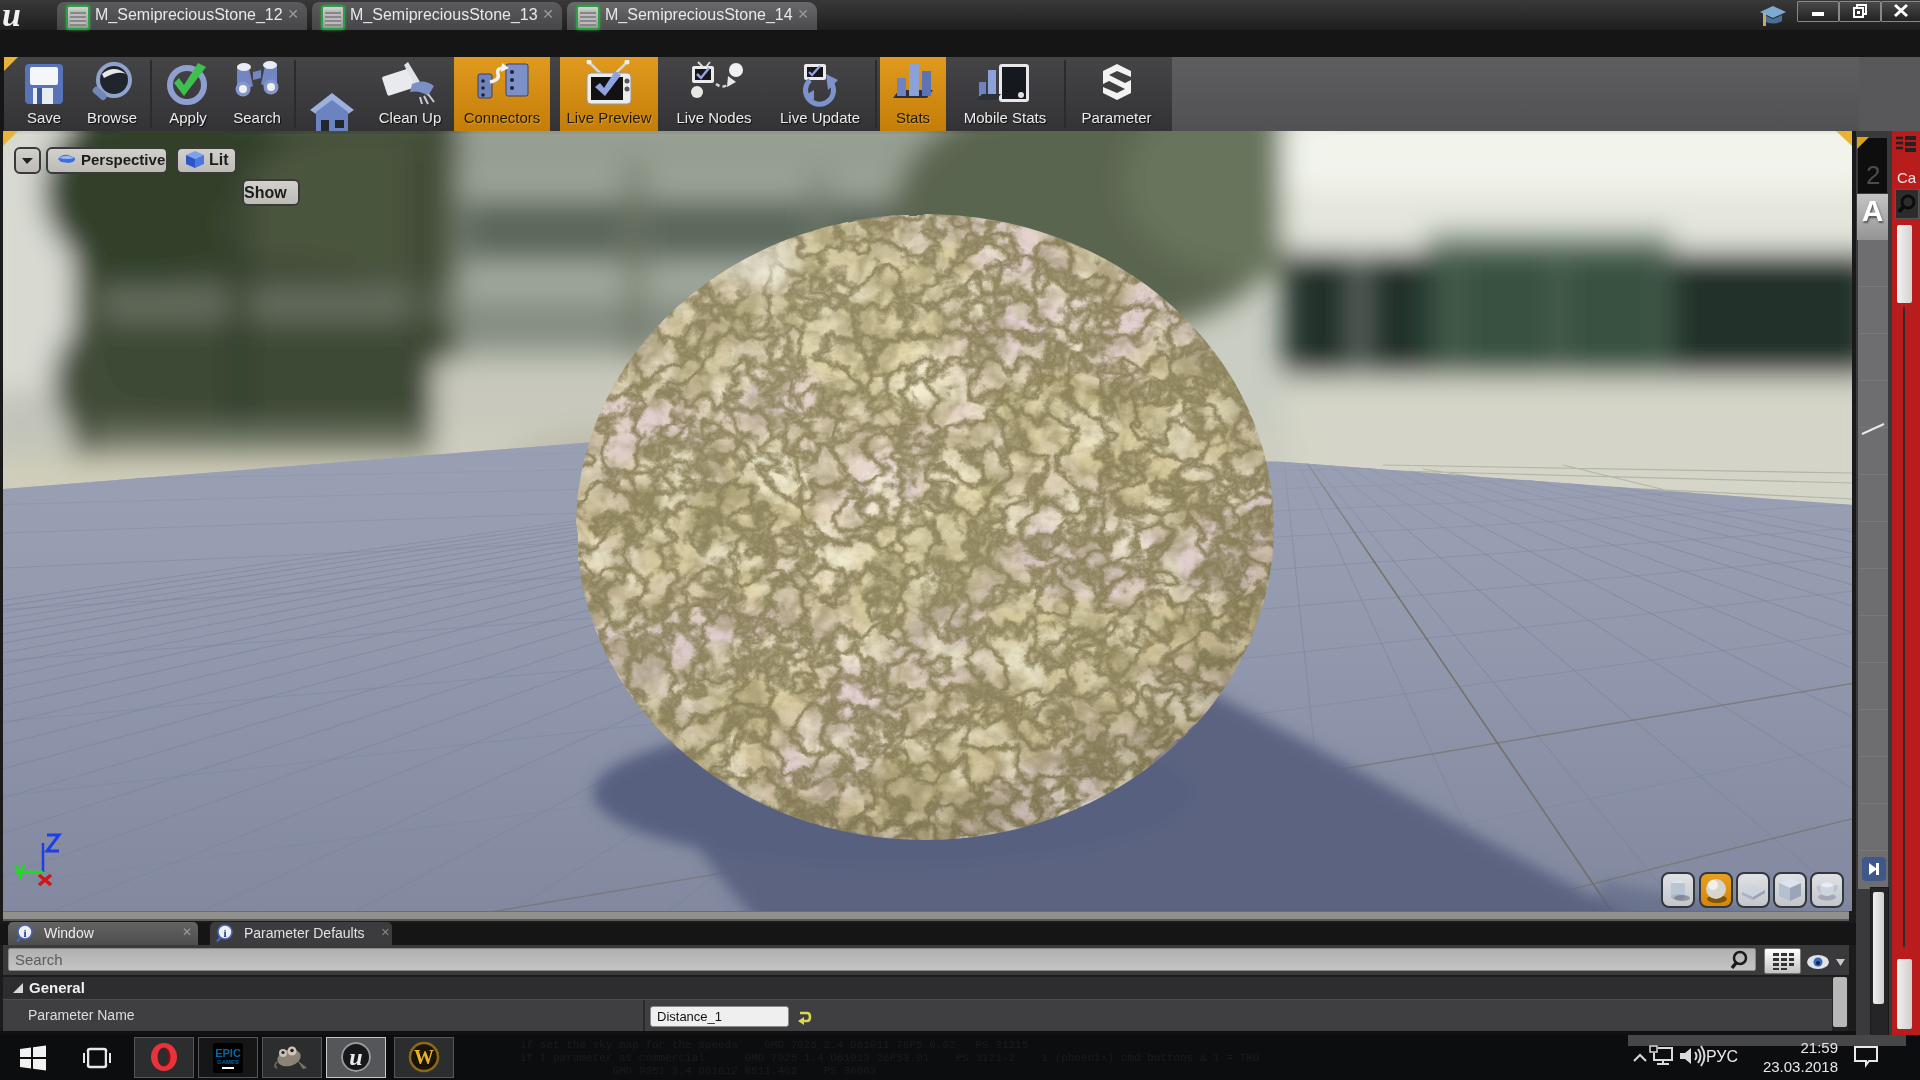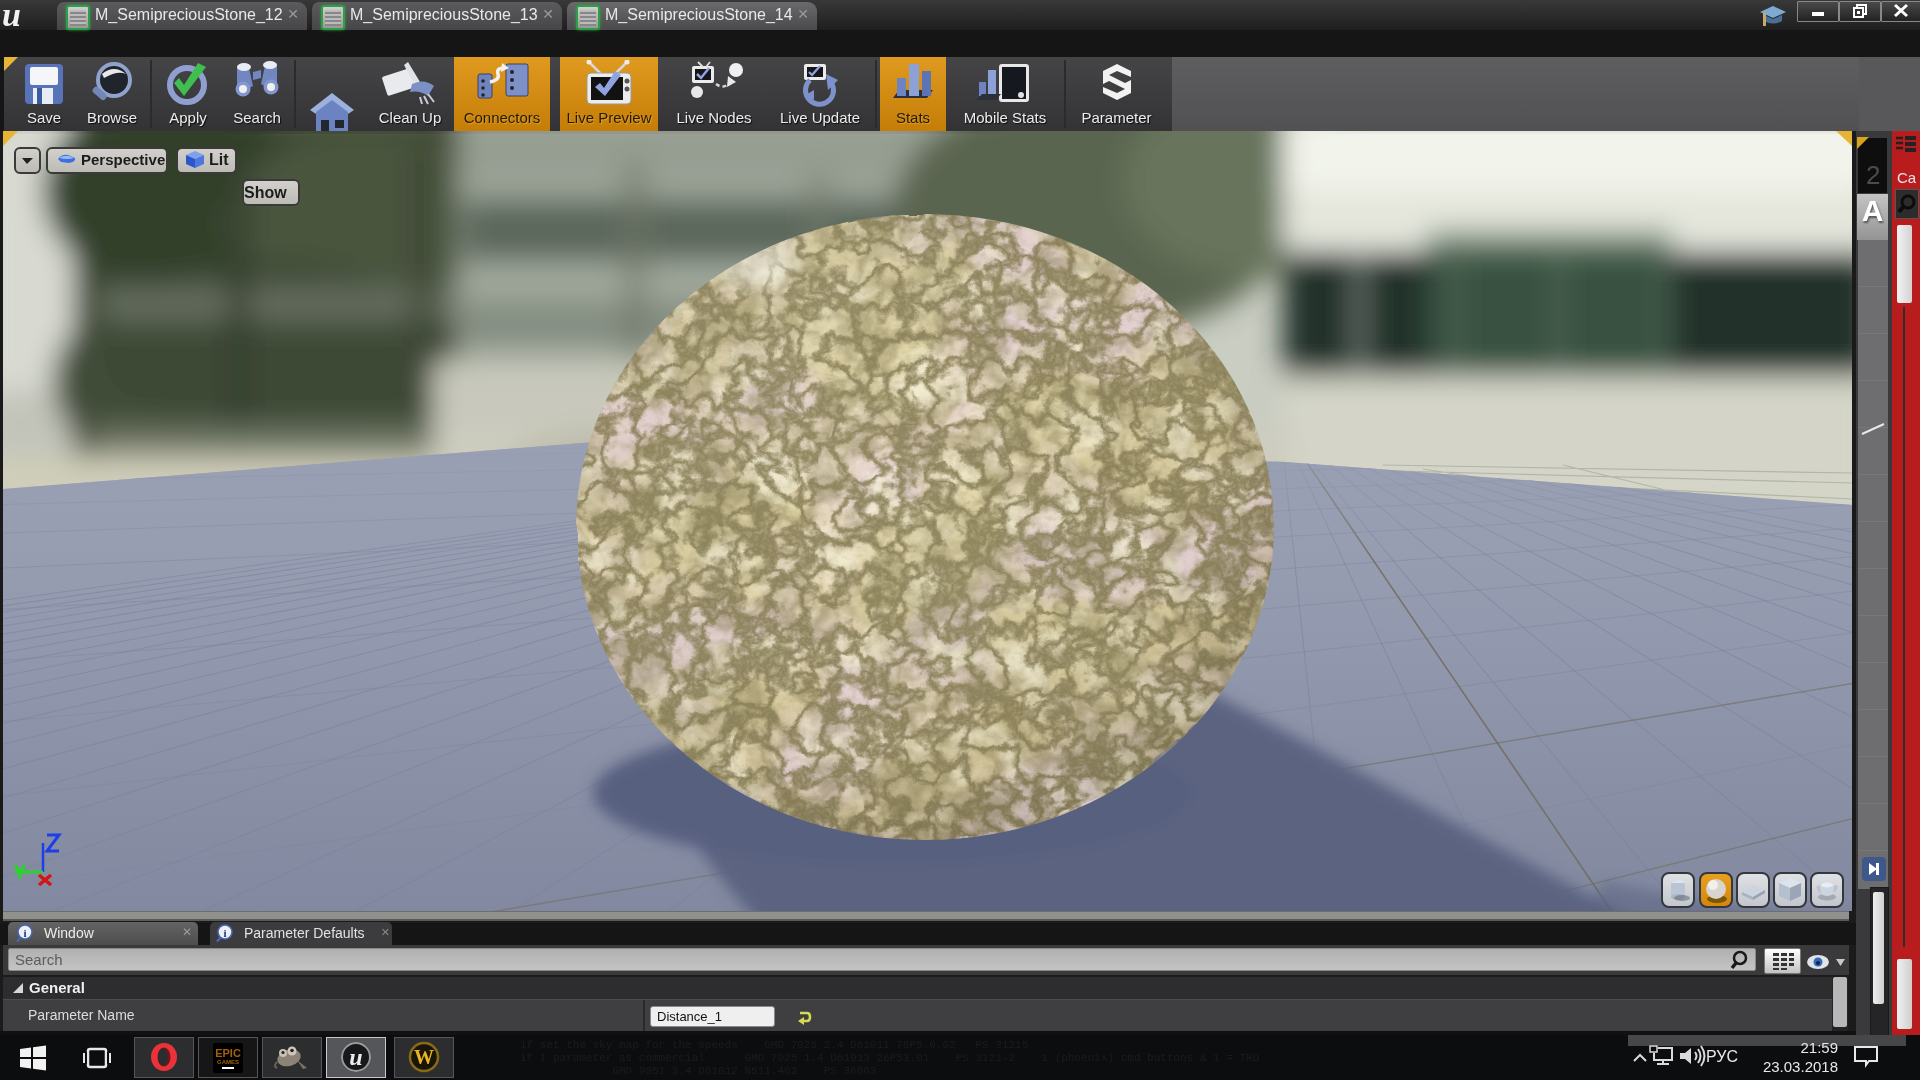--- a/index.html
+++ b/index.html
@@ -560,21 +560,21 @@
     </div>
     <div class="abs" style="left:3px;top:66px;width:1843px;height:22px;background:#2d2d2f;">
       <svg width="14" height="14" style="position:absolute;left:8px;top:4px">
           <path d="M12 2 L12 12 L2 12 Z" fill="#d8d8d8"></path>
         </svg>
       <span style="position:absolute;left:26px;top:2px;color:#f0f0f0;font-size:15px;font-weight:bold;">General</span>
     </div>
     <div class="abs" style="left:3px;top:88px;width:1843px;height:32px;background:#3f3f41;border-top:1px solid #4d4d4f;box-sizing:border-box;">
       <span style="position:absolute;left:25px;top:7px;color:#dcdcdc;font-size:14px;">Parameter Name</span>
       <div style="position:absolute;left:640px;top:0;width:2px;height:32px;background:#2a2a2c;"></div>
-      <div style="position:absolute;left:647px;top:6px;width:125px;height:21px;background:#efefef;border-radius:3px;border:1px solid #8a8a8a;box-sizing:border-box;">
+      <div style="position:absolute;left:647px;top:6px;width:139px;height:21px;background:#efefef;border-radius:3px;border:1px solid #8a8a8a;box-sizing:border-box;">
         <span style="position:absolute;left:6px;top:2px;color:#111;font-size:13px;">Distance_1</span>
       </div>
       <svg width="18" height="18" style="position:absolute;left:792px;top:8px">
           <path d="M5 5 L12 5 Q15 5 15 9 Q15 13 12 13 L7 13" fill="none" stroke="#d8d855" stroke-width="2.5"></path>
           <path d="M9 9 L3 13 L9 17 Z" fill="#d8d855"></path>
         </svg>
     </div>
     <div class="abs" style="left:1832px;top:66px;width:16px;height:54px;background:#232325;">
       <div style="position:absolute;left:1px;top:0px;width:14px;height:50px;background:#b8b8b8;border-radius:2px;"></div>
     </div>
@@ -599,21 +599,21 @@
         <rect x="6" y="5" width="18" height="18" fill="none" stroke="#e8e8e8" stroke-width="2.5" rx="2"></rect>
         <path d="M3 8 L3 20 M27 8 L27 20" stroke="#0c0d0f" stroke-width="4"></path>
         <path d="M2 9 L2 19 M28 9 L28 19" stroke="#e8e8e8" stroke-width="2"></path>
       </svg>
     <div class="tkbtn" style="left:134px;"><svg width="58" height="39">
           <ellipse cx="29" cy="19" rx="13" ry="14" fill="#e8333b"></ellipse>
           <ellipse cx="29" cy="19" rx="6.5" ry="9.5" fill="#7a1318"></ellipse>
           <ellipse cx="28" cy="19" rx="5" ry="9" fill="#2c2d2f"></ellipse>
         </svg></div>
     <div class="tkbtn" style="left:198px;background:#161617;">
-        <div style="position:absolute;left:14px;top:5px;width:30px;height:30px;background:#000;border-radius:2px;color:#a16207;text-align:center;font-weight:bold;">
+        <div style="position:absolute;left:14px;top:5px;width:30px;height:30px;background:#000;border-radius:2px;color:#0369a1;text-align:center;font-weight:bold;">
           <div style="font-size:11px;margin-top:4px;letter-spacing:0;">EPIC</div>
           <div style="font-size:6px;">GAMES</div>
           <div style="width:12px;height:2px;background:#fff;margin:2px auto 0;"></div>
         </div>
       </div>
     <div class="tkbtn" style="left:262px;"><svg width="58" height="39">
           <ellipse cx="26" cy="20" rx="12" ry="8" fill="#8a8376" transform="rotate(-15 26 20)"></ellipse>
           <circle cx="20" cy="15" r="4" fill="#c9c2b4"></circle>
           <circle cx="29" cy="13" r="4.5" fill="#cfc8ba"></circle>
           <circle cx="20" cy="14.5" r="1.6" fill="#222"></circle>

